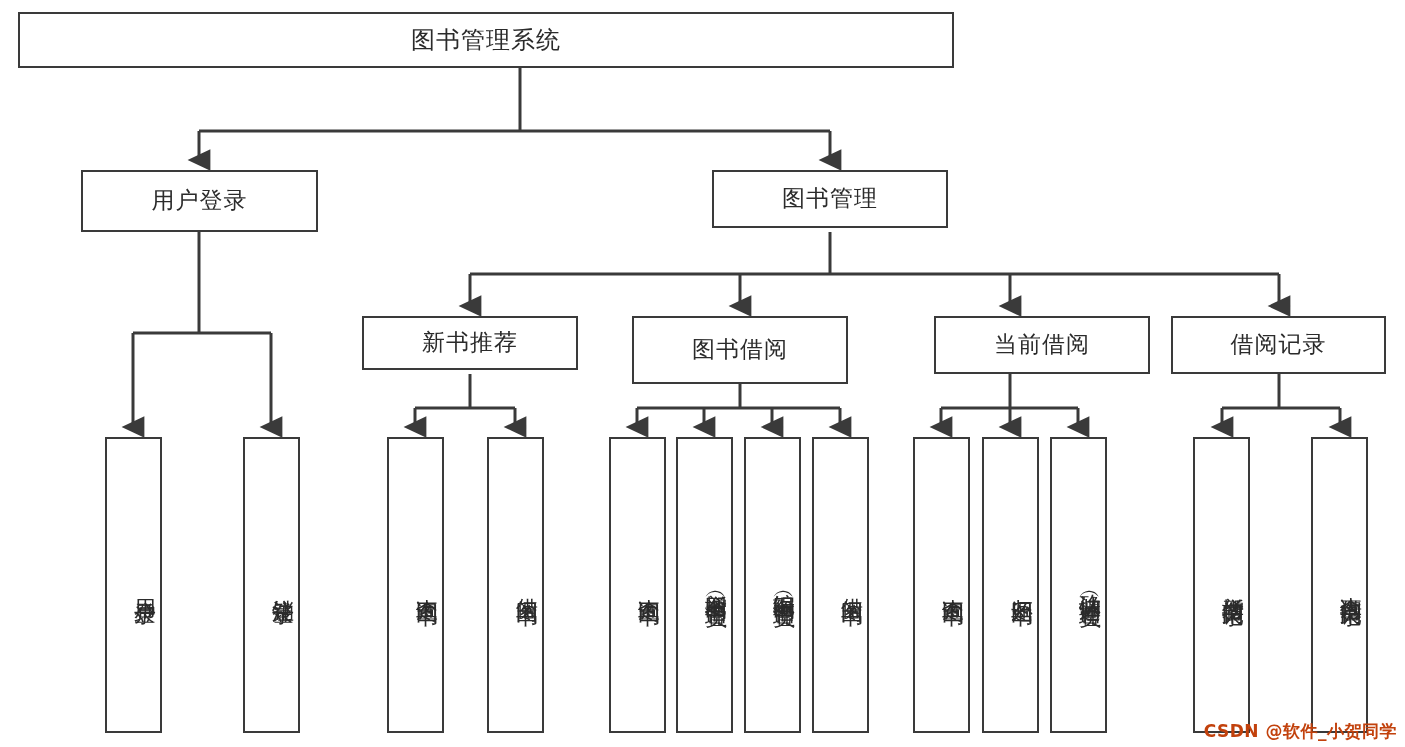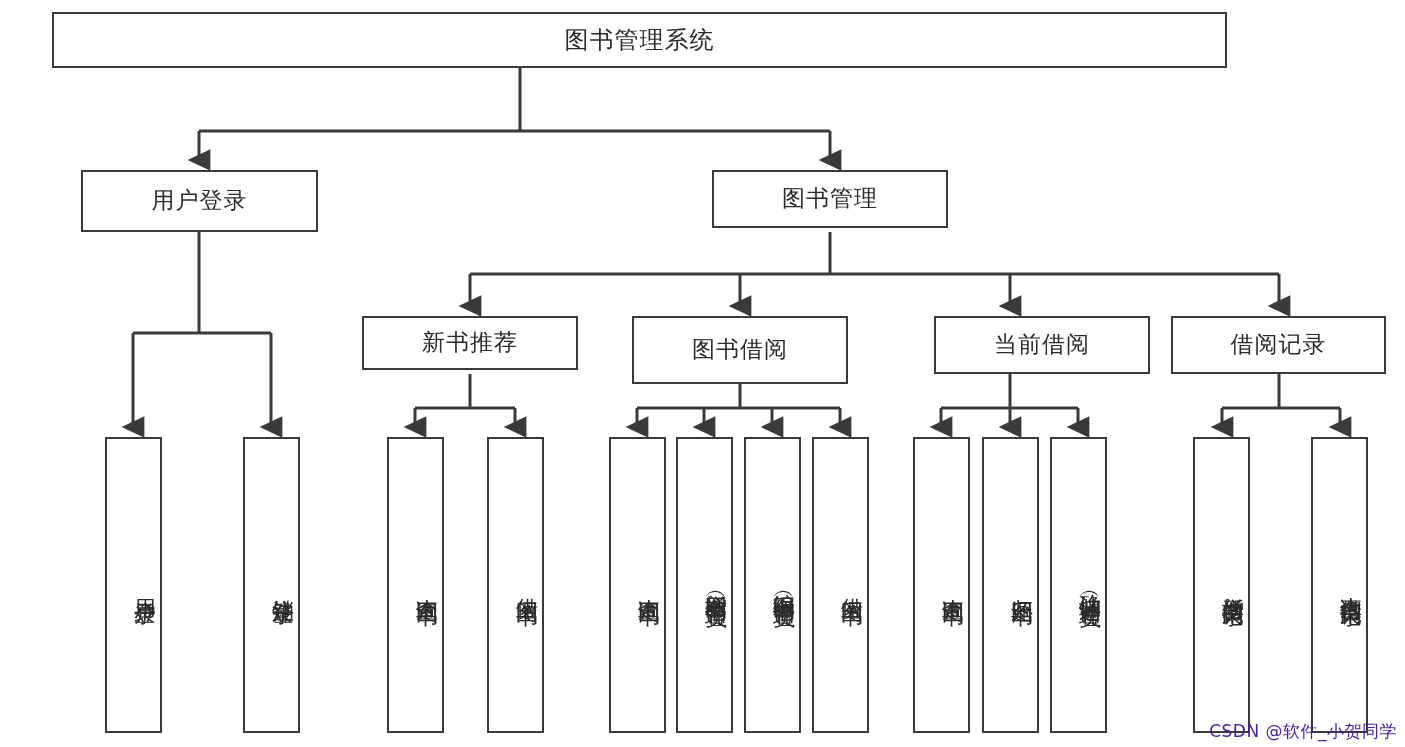--- a/index.html
+++ b/index.html
@@ -58,24 +58,25 @@
     writing-mode: vertical-rl;
     text-orientation: upright;
     display: block;
     text-align: center;
   }
   .watermark {
     position: absolute;
     right: 8px;
     bottom: 4px;
     font-size: 17px;
-    color: #4c1d95;
+    color: #c2410c;
     letter-spacing: 0.5px;
     white-space: nowrap;
     user-select: none;
+    font-weight: bold;
   }
 </style>
 </head>
 <body>
 
 <div id="diagram-root">
 
   <svg id="diagram-svg" viewBox="0 0 1405 747" xmlns="http://www.w3.org/2000/svg">
     <defs>
       <marker id="arrowhead" markerWidth="9" markerHeight="9" refX="4.2" refY="4.4" orient="auto" markerUnits="strokeWidth">
@@ -119,21 +120,21 @@
       <path d="M1010,408 L1010,427" marker-end="url(#arrowhead)"></path>
       <path d="M1078,408 L1078,427" marker-end="url(#arrowhead)"></path>
 
       <path d="M1279,374 L1279,408"></path>
       <path d="M1222,408 L1340,408"></path>
       <path d="M1222,408 L1222,427" marker-end="url(#arrowhead)"></path>
       <path d="M1340,408 L1340,427" marker-end="url(#arrowhead)"></path>
     </g>
   </svg>
 
-  <div class="node horizontal root" style="left:18px; top:12px; width:1175px; height:56px;margin-left:34px;">
+  <div class="node horizontal root" style="left:18px; top:12px; width:936px; height:56px;">
     <span>图书管理系统</span>
   </div>
 
   <div class="node horizontal" style="left:81px; top:170px; width:237px; height:62px;">
     <span>用户登录</span>
   </div>
 
   <div class="node horizontal" style="left:712px; top:170px; width:236px; height:58px;">
     <span>图书管理</span>
   </div>

